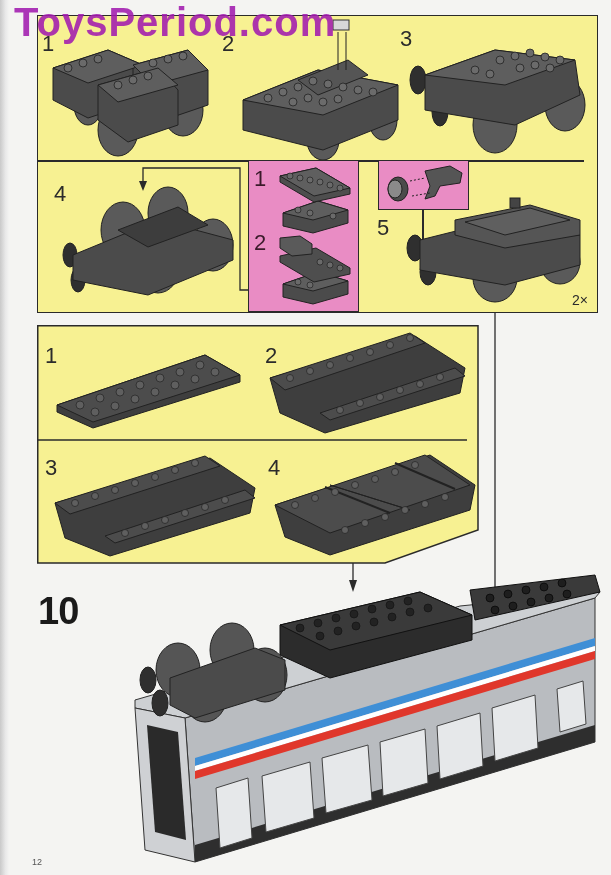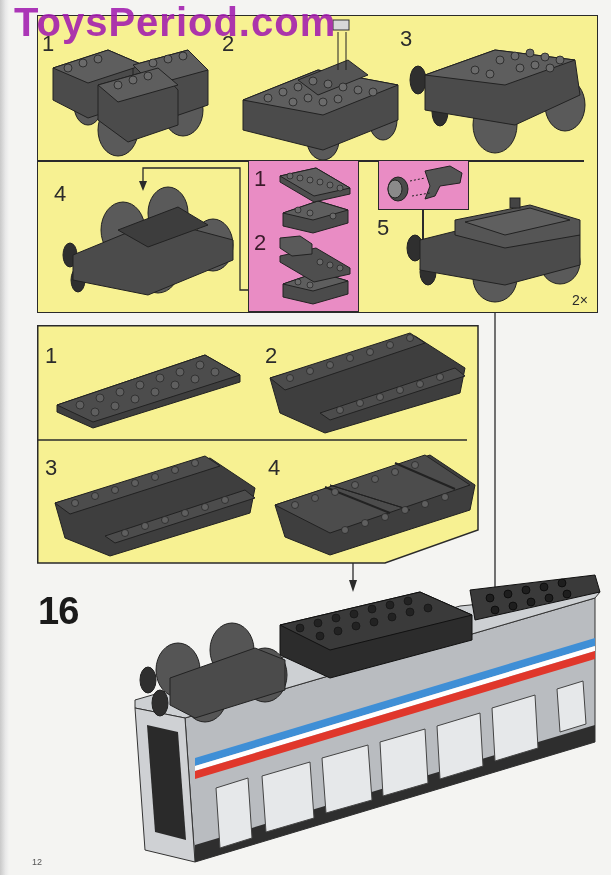--- a/index.html
+++ b/index.html
@@ -279,21 +279,21 @@
       <circle cx="175" cy="52" r="3.5"></circle>
   </g>
 </svg>
 
 <svg style="left:0;top:0;" width="611" height="875">
   <line x1="495" y1="312" x2="495" y2="622" stroke="#2a2a2a" stroke-width="1.3"></line>
   <line x1="353" y1="563" x2="353" y2="585" stroke="#2a2a2a" stroke-width="1.3"></line>
   <polygon points="349,580 357,580 353,592" fill="#2a2a2a"></polygon>
 </svg>
 
-<div class="bignum" style="left:38px;top:590px;">16</div>
+<div class="bignum" style="left:38px;top:590px;">10</div>
 
 <svg style="left:0;top:0;" width="611" height="875">
 
   <polygon points="185,718 595,598 595,742 195,862" fill="#b9bcc0" stroke="#333" stroke-width="1"></polygon>
 
   <polygon points="135,700 460,606 600,592 595,598 185,718 135,708" fill="#cdd0d3" stroke="#333"></polygon>
 
   <polygon points="135,708 185,718 195,862 145,850" fill="#cfd1d4" stroke="#333"></polygon>
   <polygon points="147,725 178,732 186,840 155,832" fill="#2a2a2a"></polygon>
 

